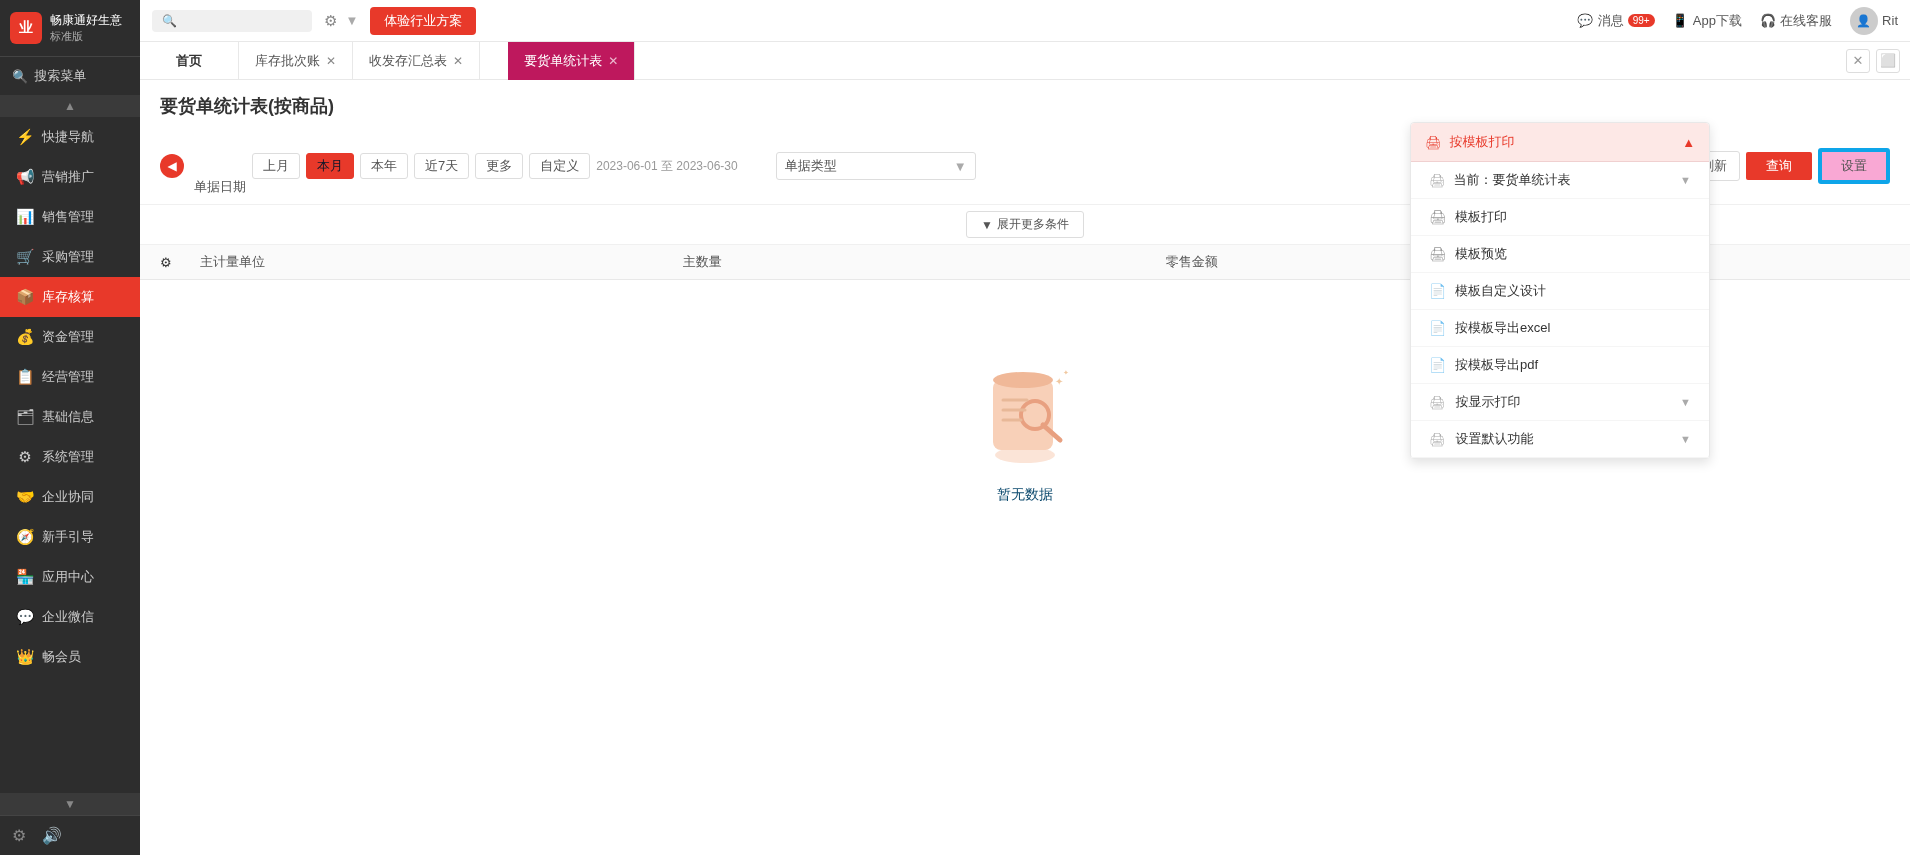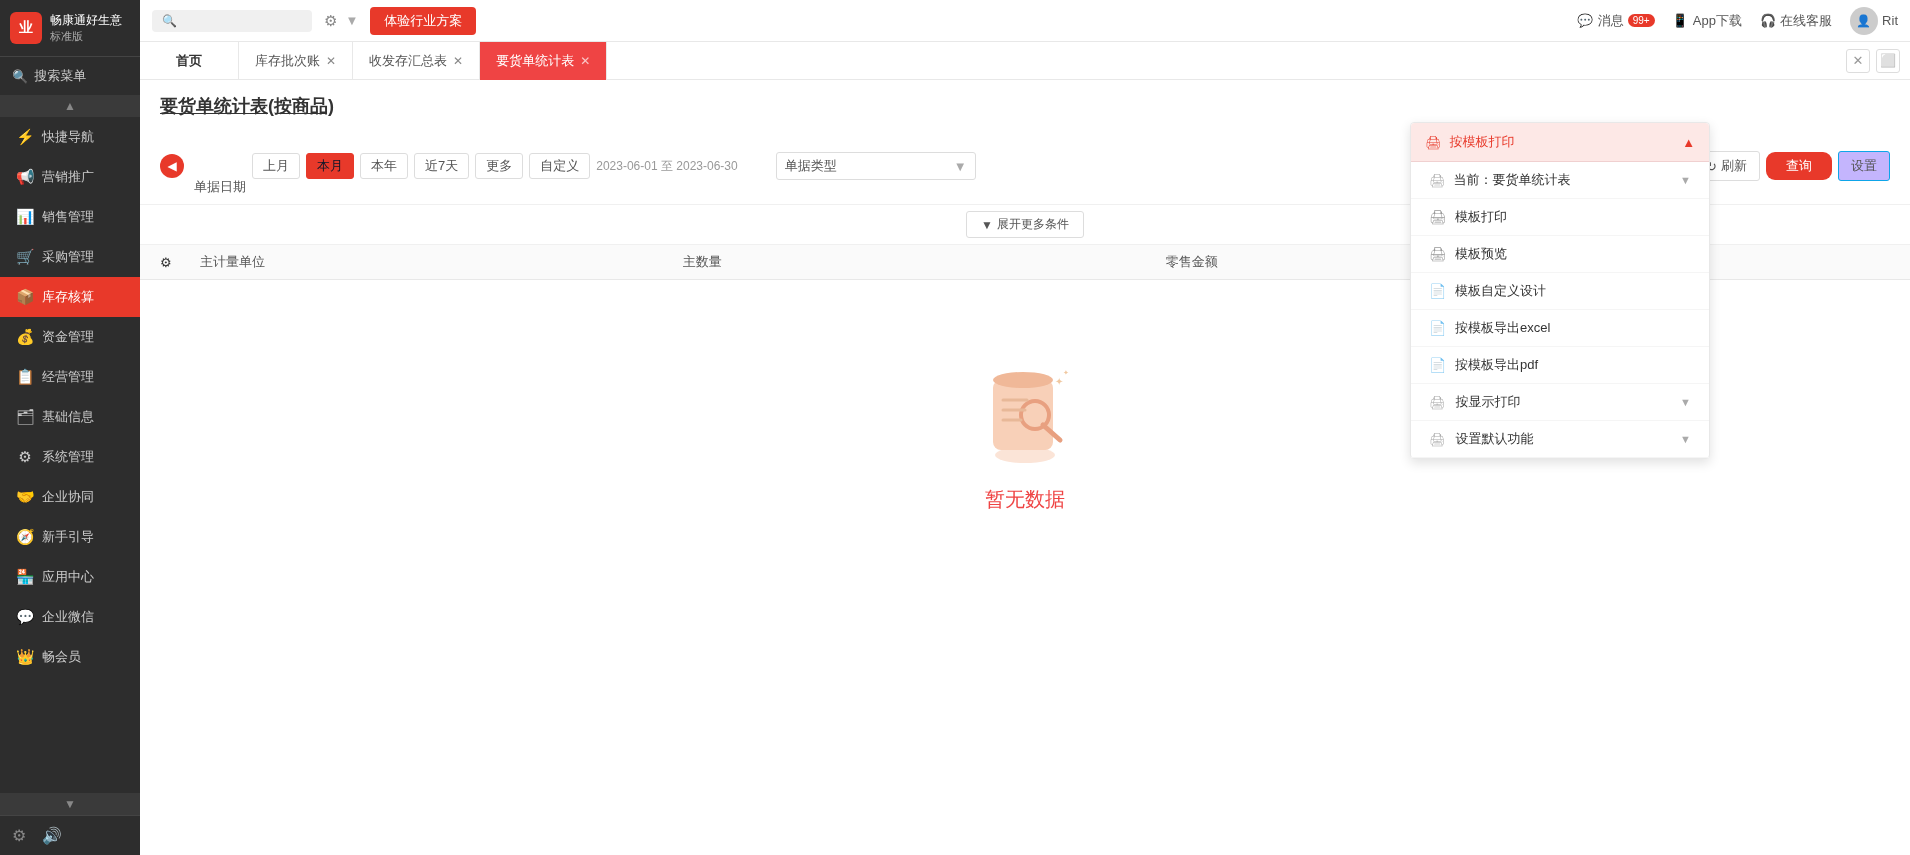--- a/index.html
+++ b/index.html
@@ -114,21 +114,21 @@
       border-bottom: 1px solid #e8e8e8;
       height: 38px;
       position: relative;
     }
     .tab {
       padding: 0 16px; height: 38px; display: flex; align-items: center;
       cursor: pointer; font-size: 13px; color: #555; border-right: 1px solid #e8e8e8;
       position: relative; gap: 6px; white-space: nowrap;
     }
     .tab.home { color: #333; padding: 0 36px; font-weight: bold; }
-    .tab.active { background: #ef4444; color: #fff; }
+    .tab.active { background: #be185d; color: #fff; margin-left: 28px; }
     .tab-close { font-size: 12px; cursor: pointer; opacity: 0.7; }
     .tab.active .tab-close { color: #fff; }
     .tabs-right {
       margin-left: auto; display: flex; gap: 6px; padding: 0 10px;
     }
     .tabs-action-btn {
       width: 24px; height: 24px; display: flex; align-items: center; justify-content: center;
       cursor: pointer; color: #999; border: 1px solid #ddd; border-radius: 3px; font-size: 13px;
     }
 
@@ -139,21 +139,21 @@
     }
 
     .page-container {
       background: #fff; margin: 0; padding: 0; min-height: 100%;
       position: relative;
     }
 
     .page-header {
       padding: 14px 20px 10px;
       font-size: 18px; font-weight: bold; color: #333;
-      display: flex; align-items: center; gap: 8px; text-decoration: underline;
+      display: flex; align-items: center; gap: 8px;
     }
 
     
     .toolbar {
       padding: 8px 20px;
       display: flex; align-items: center; gap: 10px;
       border-bottom: 1px solid #f0f0f0;
       flex-wrap: wrap;
       position: relative;
     }
@@ -193,26 +193,26 @@
       display: flex; align-items: center; gap: 4px;
       padding: 5px 12px; border: 1px solid #ddd; background: #fff;
       border-radius: 3px; cursor: pointer; font-size: 13px; color: #555;
     }
     .btn-refresh {
       display: flex; align-items: center; gap: 4px;
       padding: 5px 12px; border: 1px solid #ddd; background: #fff;
       border-radius: 3px; cursor: pointer; font-size: 13px; color: #555;
     }
     .btn-query {
-      background: #e8392a; color: #fff; border: none; border-radius: 9px;
+      background: #e8392a; color: #fff; border: none; border-radius: 2px;
       padding: 5px 20px; cursor: pointer; font-size: 13px;
     }
     .btn-settings {
-      border: 1px solid #0ea5e9; background: #c4b5fd; border-radius: 3px;
-      padding: 5px 12px; cursor: pointer; font-size: 13px; color: #555;
+      border: 4px solid #0ea5e9; background: #f9a8d4; border-radius: 3px;
+      padding: 5px 19px; cursor: pointer; font-size: 13px; color: #555;
     }
 
     .expand-row {
       display: flex; justify-content: center; padding: 6px;
       border-bottom: 1px solid #f0f0f0;
     }
     .expand-more-btn {
       display: flex; align-items: center; gap: 4px;
       padding: 4px 14px; border: 1px solid #ddd; background: #fff;
       border-radius: 3px; cursor: pointer; font-size: 12px; color: #555;
@@ -231,21 +231,21 @@
     .col-product { flex: 2; }
     .col-unit { flex: 1; }
     .col-qty { flex: 1; }
     .col-amount { flex: 1.5; }
 
     
     .empty-state {
       display: flex; flex-direction: column; align-items: center; justify-content: center;
       padding: 80px 20px; gap: 16px;
     }
-    .empty-text { color: #ef4444; font-size: 20px; }
+    .empty-text { color: #0c4a6e; font-size: 14px; }
 
     
     .print-dropdown {
       position: absolute;
       top: 42px; right: 200px;
       background: #fff;
       border: 1px solid #e8e8e8;
       border-radius: 4px;
       box-shadow: 0 4px 12px rgba(0,0,0,0.12);
       z-index: 100;

